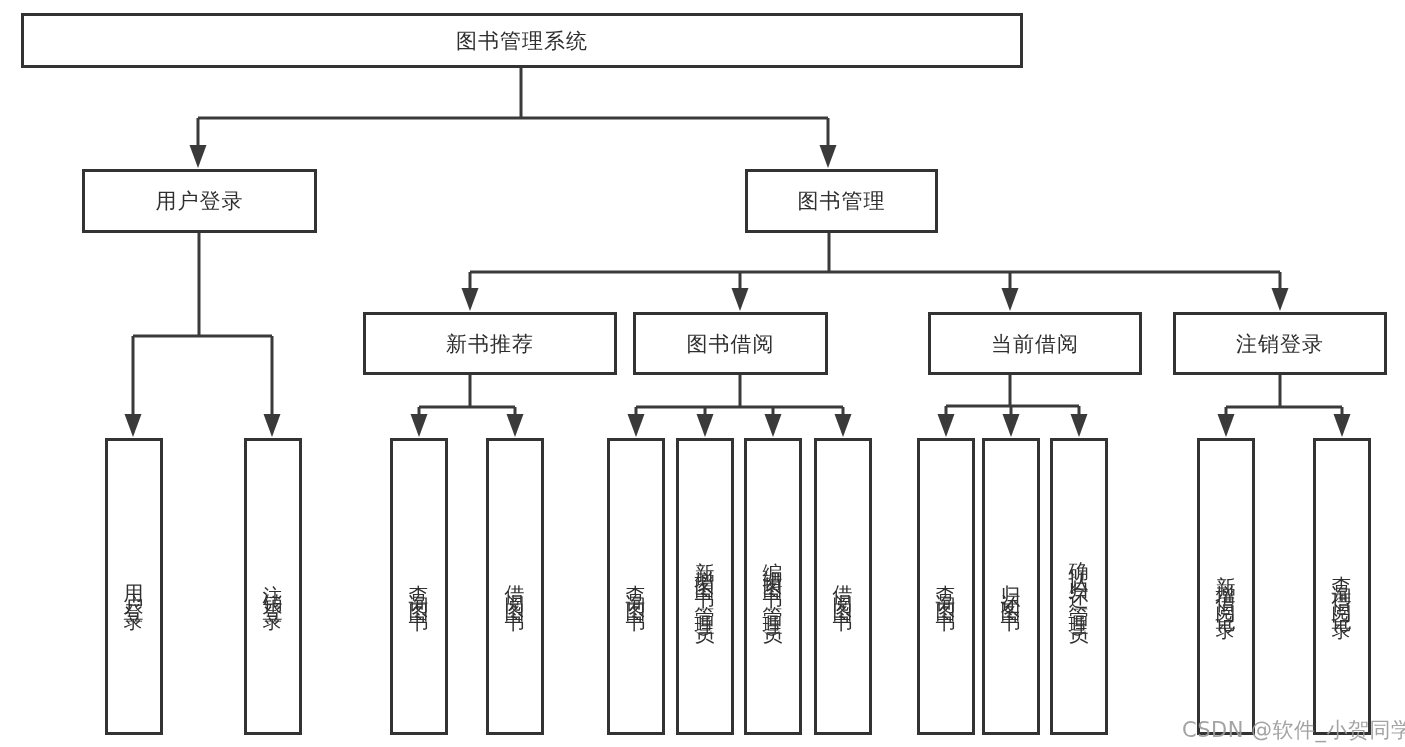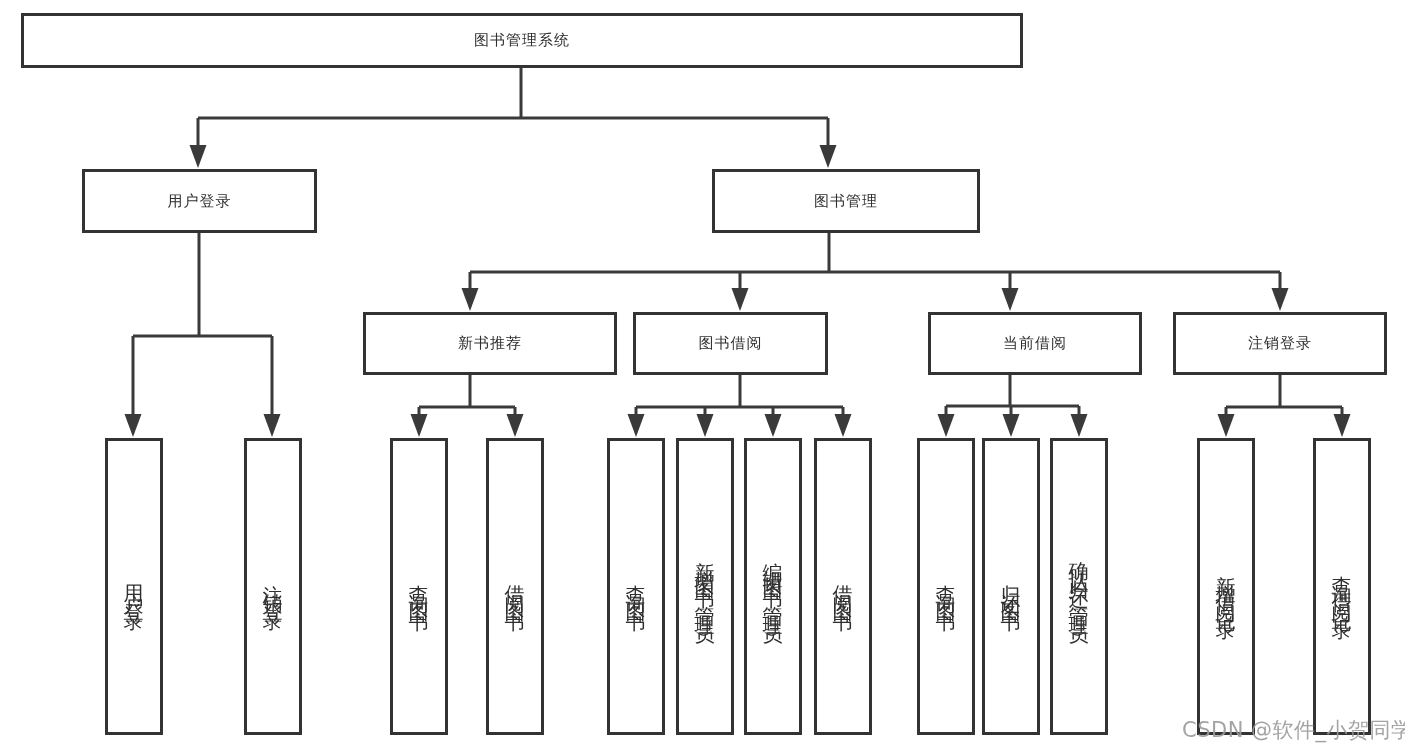--- a/index.html
+++ b/index.html
@@ -25,21 +25,21 @@
     background: #ffffff;
     border: 3px solid #333333;
     box-sizing: border-box;
     display: flex;
     align-items: center;
     justify-content: center;
     color: #2f2f2f;
     z-index: 2;
   }
   .hlabel {
-    font-size: 15px;
+    font-size: 21px;
     white-space: nowrap;
     letter-spacing: 1px;
   }
   .leaf {
     top: 438px;
     width: 58px;
     height: 297px;
   }
   .vlabel {
     writing-mode: vertical-rl;
@@ -100,21 +100,21 @@
     </g>
   </svg>
 
   <div class="box" style="left:21px;top:13px;width:1002px;height:55px">
     <span class="hlabel">图书管理系统</span>
   </div>
 
   <div class="box" style="left:82px;top:169px;width:235px;height:64px">
     <span class="hlabel">用户登录</span>
   </div>
-  <div class="box" style="left:712px;top:169px;width:268px;height:64px">
+  <div class="box" style="left:745px;top:169px;width:193px;height:64px">
     <span class="hlabel">图书管理</span>
   </div>
 
   <div class="box" style="left:363px;top:312px;width:254px;height:63px">
     <span class="hlabel">新书推荐</span>
   </div>
   <div class="box" style="left:633px;top:312px;width:195px;height:63px">
     <span class="hlabel">图书借阅</span>
   </div>
   <div class="box" style="left:928px;top:312px;width:214px;height:63px">

